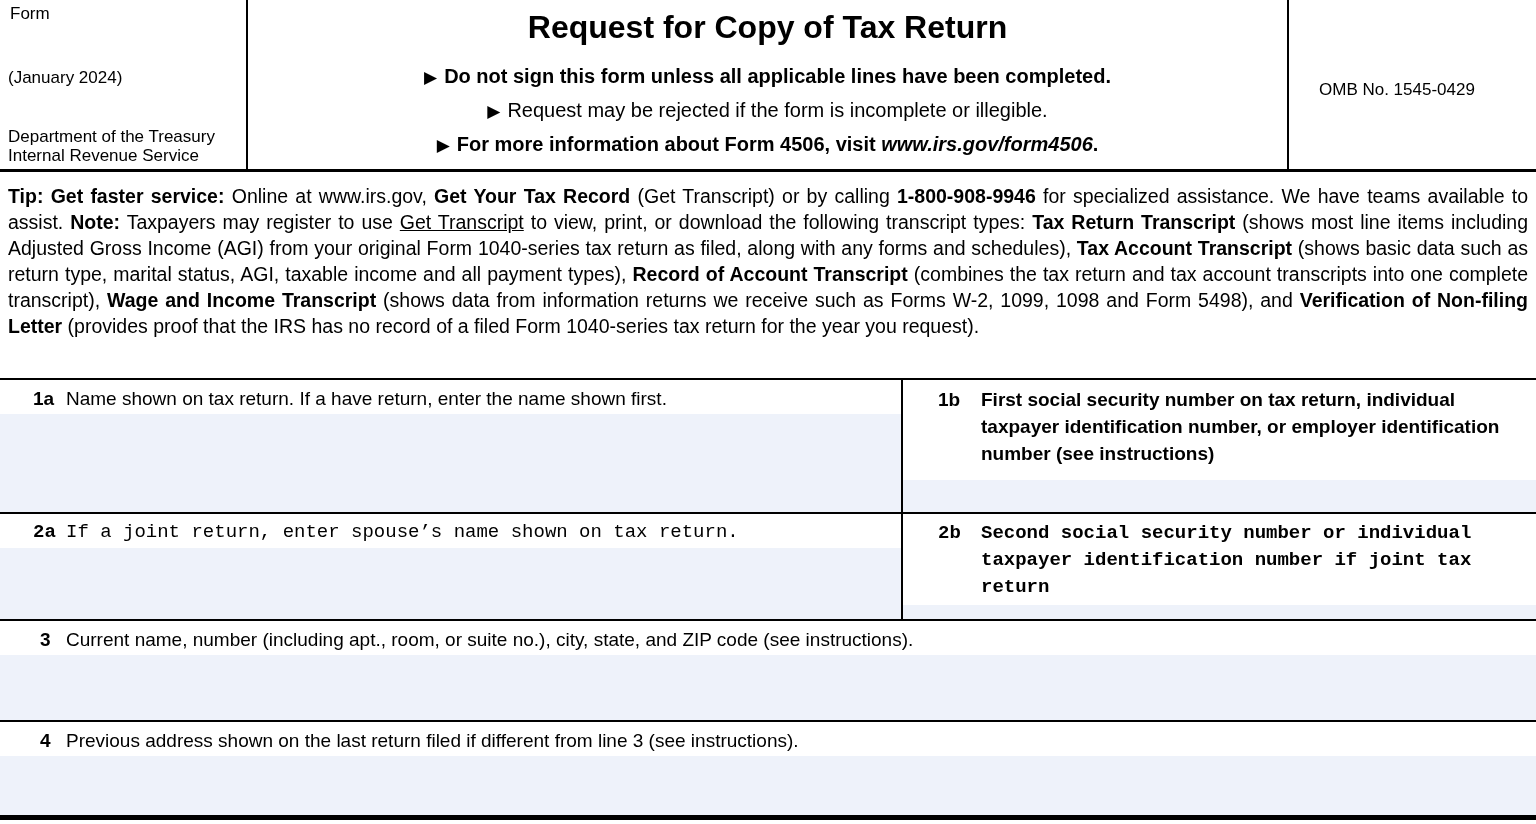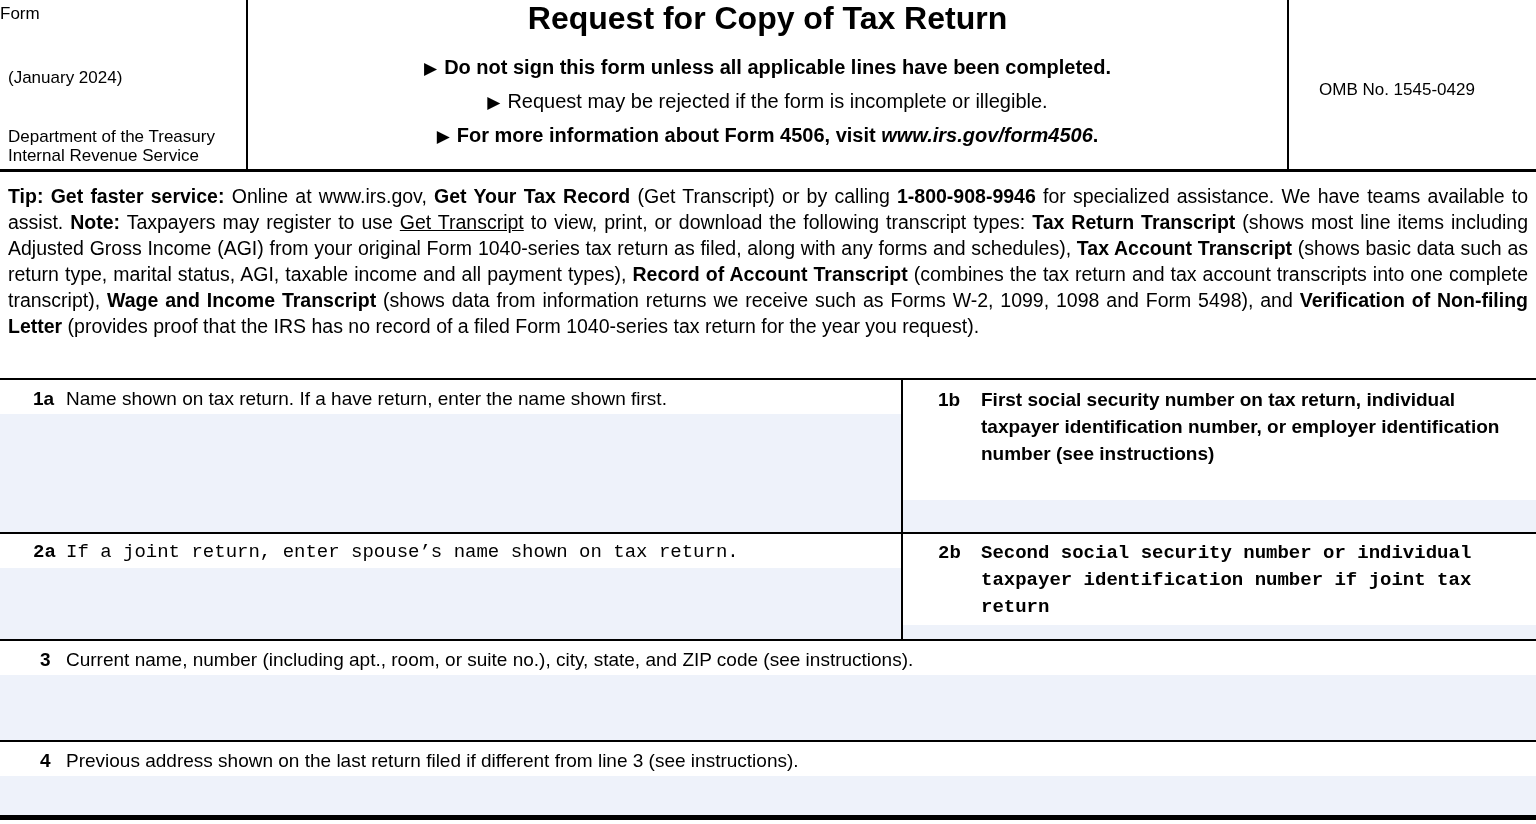--- a/index.html
+++ b/index.html
@@ -10,27 +10,27 @@
     height: 824px;
     background: #fff;
     color: #000;
     font-family: "Liberation Sans", "DejaVu Sans", sans-serif;
     overflow: hidden;
   }
 
   
   .header { display: flex; height: 172px; border-bottom: 3px solid #000; }
   .header-left { position: relative; width: 248px; border-right: 2px solid #000; }
-  .form-line { position: absolute; top: 4px; left: 0; display: flex; align-items: flex-end; }
+  .form-line { position: absolute; top: 4px; left: 10px; display: flex; align-items: flex-end; }
   .form-word { font-size: 17px; }
   .form-number { font-size: 54px; font-weight: bold; letter-spacing: -1px; margin-left: 6px; line-height: 1; }
   .revision { position: absolute; top: 68px; left: 8px; font-size: 17px; }
   .agency { position: absolute; top: 127px; left: 8px; font-size: 17px; line-height: 19px; }
 
-  .header-center { flex: 1; border-right: 2px solid #000; text-align: center; padding-top: 0; }
+  .header-center { flex: 1; border-right: 2px solid #000; text-align: center; padding-top: 9px; }
   .title { font-size: 32px; font-weight: bold; }
   .bullets { margin-top: 14px; }
   .bullet-line { font-size: 20px; font-weight: bold; line-height: 32px; }
   .tri { font-size: 17px; margin-right: 7px; }
 
   .header-right { width: 247px; padding: 80px 0 0 30px; font-size: 17px; }
 
   
   .tip {
     padding: 11px 8px 0 8px;
@@ -42,21 +42,21 @@
   
   :root { --input-bg: #eef2fa; }
   .form-table {
     position: absolute;
     left: 0; top: 378px;
     width: 1536px; height: 442px;
     border-top: 2px solid #000;
     display: flex; flex-direction: column;
   }
   .row { display: flex; border-bottom: 2px solid #000; }
-  .row-1 { height: 154px; justify-content: flex-end; }
+  .row-1 { height: 134px; justify-content: flex-end; }
   .row-2 { height: 107px; font-family: Liberation Mono, monospace; }
   .row-3 { height: 101px; }
   .row-4 { flex: 1; border-bottom: 5px solid #000; }
   .cell { display: flex; flex-direction: column; }
   .cell-left { width: 903px; border-right: 2px solid #000; }
   .cell-right { flex: 1; }
   .cell-full { width: 100%; }
 
   .label { display: flex; padding: 7px 12px 4px 33px; font-size: 19px; line-height: 23px; background: #fff; }
   .label .num { font-weight: bold; width: 33px; flex-shrink: 0; }

